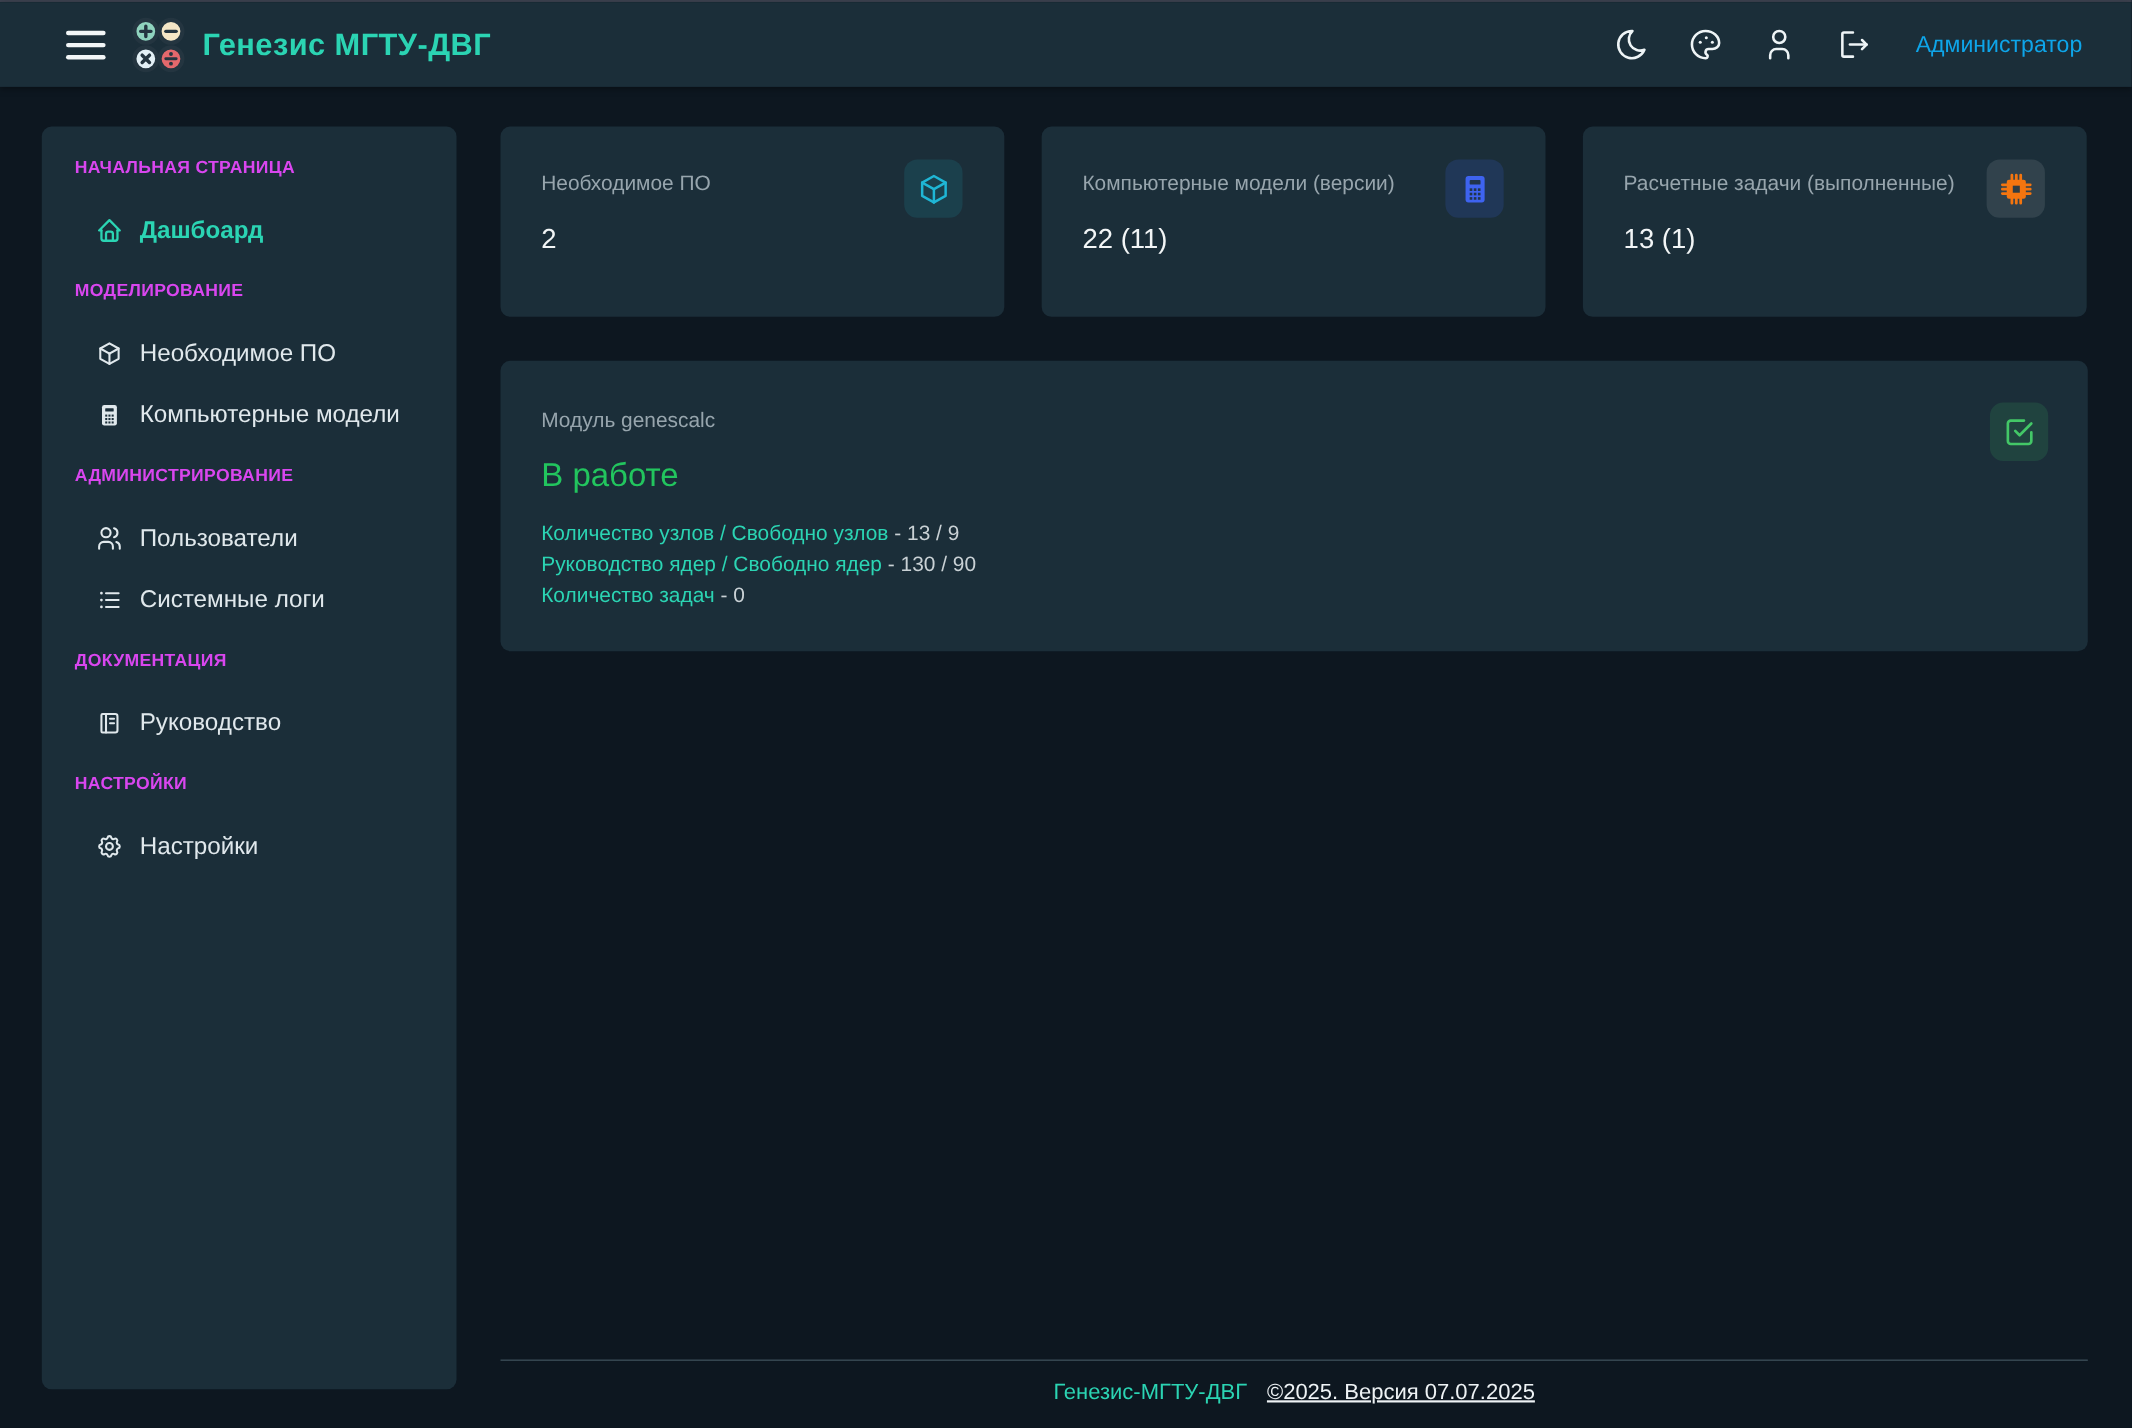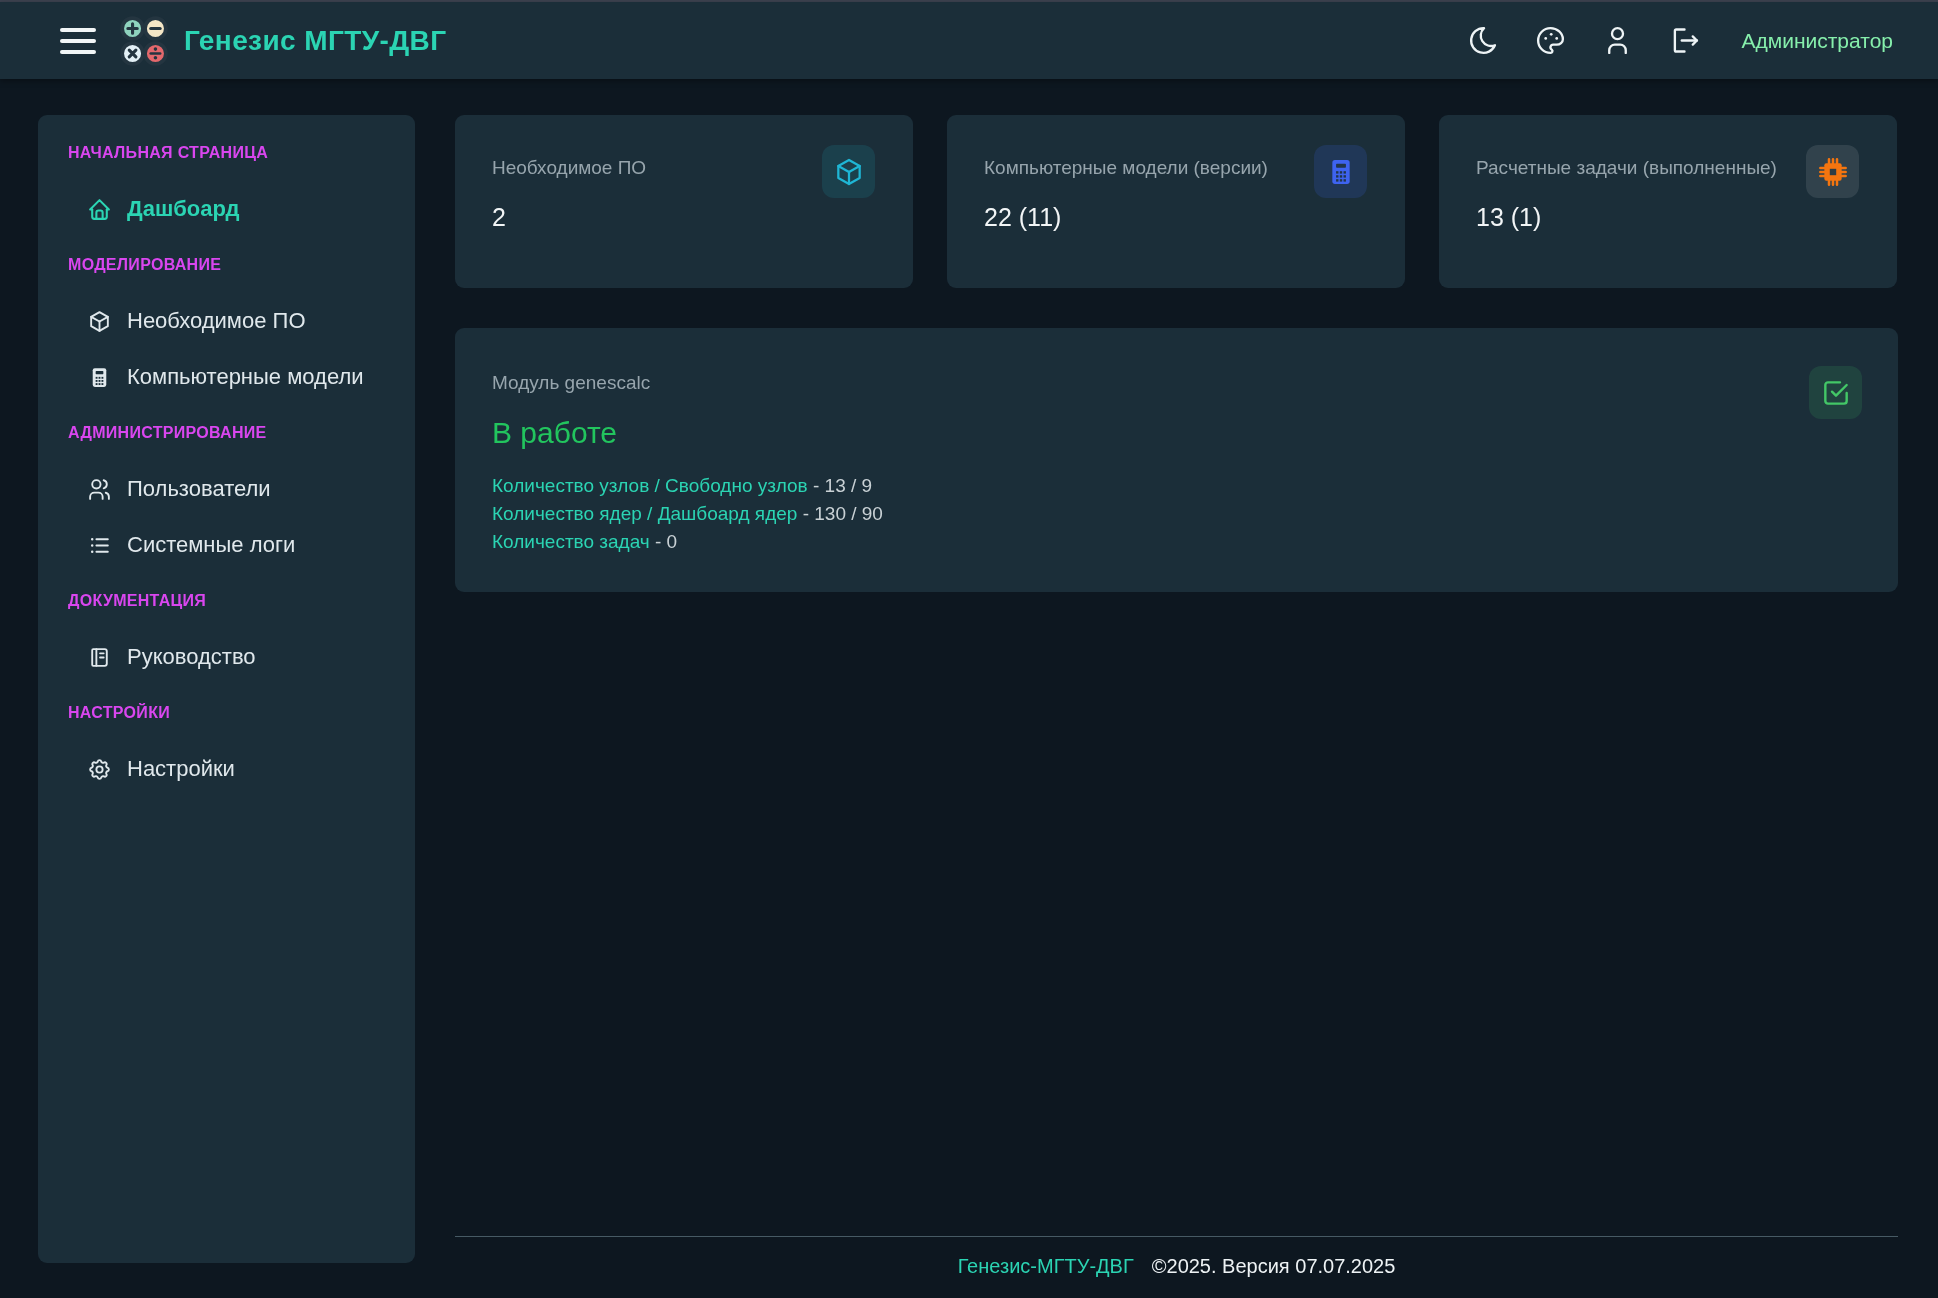--- a/index.html
+++ b/index.html
@@ -18,21 +18,21 @@
     position:absolute; left:0; top:2px; width:100%; height:77px;
     background:#1b2e39; display:flex; align-items:center;
     padding:0 45px 0 60px; box-shadow:0 2px 6px rgba(0,0,0,.35);
   }
   .burger { width:36px; height:26px; display:flex; flex-direction:column; justify-content:space-between; cursor:pointer; }
   .burger span { display:block; height:4px; border-radius:2px; background:#f2f6f7; }
   .logo { margin-left:22px; width:52px; height:52px; flex:0 0 auto; cursor:pointer; }
   .app-title { margin-left:14px; font-size:28px; font-weight:700; color:#2bd4b3; letter-spacing:.4px; }
   .topbar-right { margin-left:auto; display:flex; align-items:center; gap:34px; }
   .tb-icon { width:33px; height:33px; color:#eef4f6; cursor:pointer; display:block; }
-  .role-label { font-size:21px; color:#86efac; margin-left:6px; }
+  .role-label { font-size:21px; color:#0ea5e9; margin-left:6px; }
 
   
   .sidebar {
     position:absolute; left:38px; top:115px; width:377px; height:1148px;
     background:#1b2e39; border-radius:9px; padding-top:10px; overflow:hidden;
   }
   .sec-header {
     height:56px; display:flex; align-items:center; padding-left:30px;
     font-size:16px; font-weight:700; color:#d946ef; letter-spacing:.3px;
   }
@@ -70,21 +70,21 @@
   .module-label { font-size:19px; color:#97a5ad; }
   .module-status { font-size:30px; color:#22c55e; margin-top:22px; }
   .module-stats { margin-top:22px; font-size:19px; line-height:28px; }
   .m-label { color:#2bd4b3; }
   .m-value { color:#c9d1d5; }
 
   
   .footer-divider { position:absolute; left:0; top:1121px; width:1443px; height:1px; background:#465a64; }
   .footer { position:absolute; left:0; top:1140px; width:1443px; text-align:center; font-size:20px; color:#eef3f5; }
   .footer-brand { color:#2bd4b3; cursor:pointer; }
-  .footer-rest { margin-left:18px; }
+  .footer-rest { margin-left:18px;text-decoration:underline; }
 
   svg { stroke-linecap:round; stroke-linejoin:round; }
 </style>
 </head>
 <body>
 
 <div class="top-strip"></div>
 
 <header class="topbar">
   <div class="burger">
@@ -254,21 +254,21 @@
         </svg>
       </div>
     </div>
   </div>
 
   <div class="module-card">
     <div class="module-label">Модуль genescalc</div>
     <div class="module-status">В работе</div>
     <div class="module-stats">
       <div><span class="m-label">Количество узлов / Свободно узлов</span><span class="m-value"> - 13 / 9</span></div>
-      <div><span class="m-label">Количество ядер / Дашбоард ядер</span><span class="m-value"> - 130 / 90</span></div>
+      <div><span class="m-label">Руководство ядер / Свободно ядер</span><span class="m-value"> - 130 / 90</span></div>
       <div><span class="m-label">Количество задач</span><span class="m-value"> - 0</span></div>
     </div>
     <div class="icon-tile tile-green" style="top:38px; right:36px;">
       <svg viewBox="0 0 24 24" fill="none" stroke="currentColor" stroke-width="1.8">
         <path d="M9 11l3 3l8 -8"></path>
         <path d="M20 12v6a2 2 0 0 1 -2 2h-12a2 2 0 0 1 -2 -2v-12a2 2 0 0 1 2 -2h9"></path>
       </svg>
     </div>
   </div>
 

